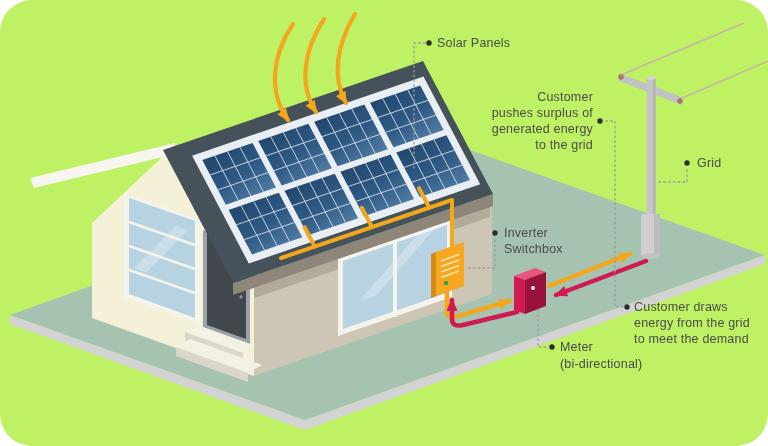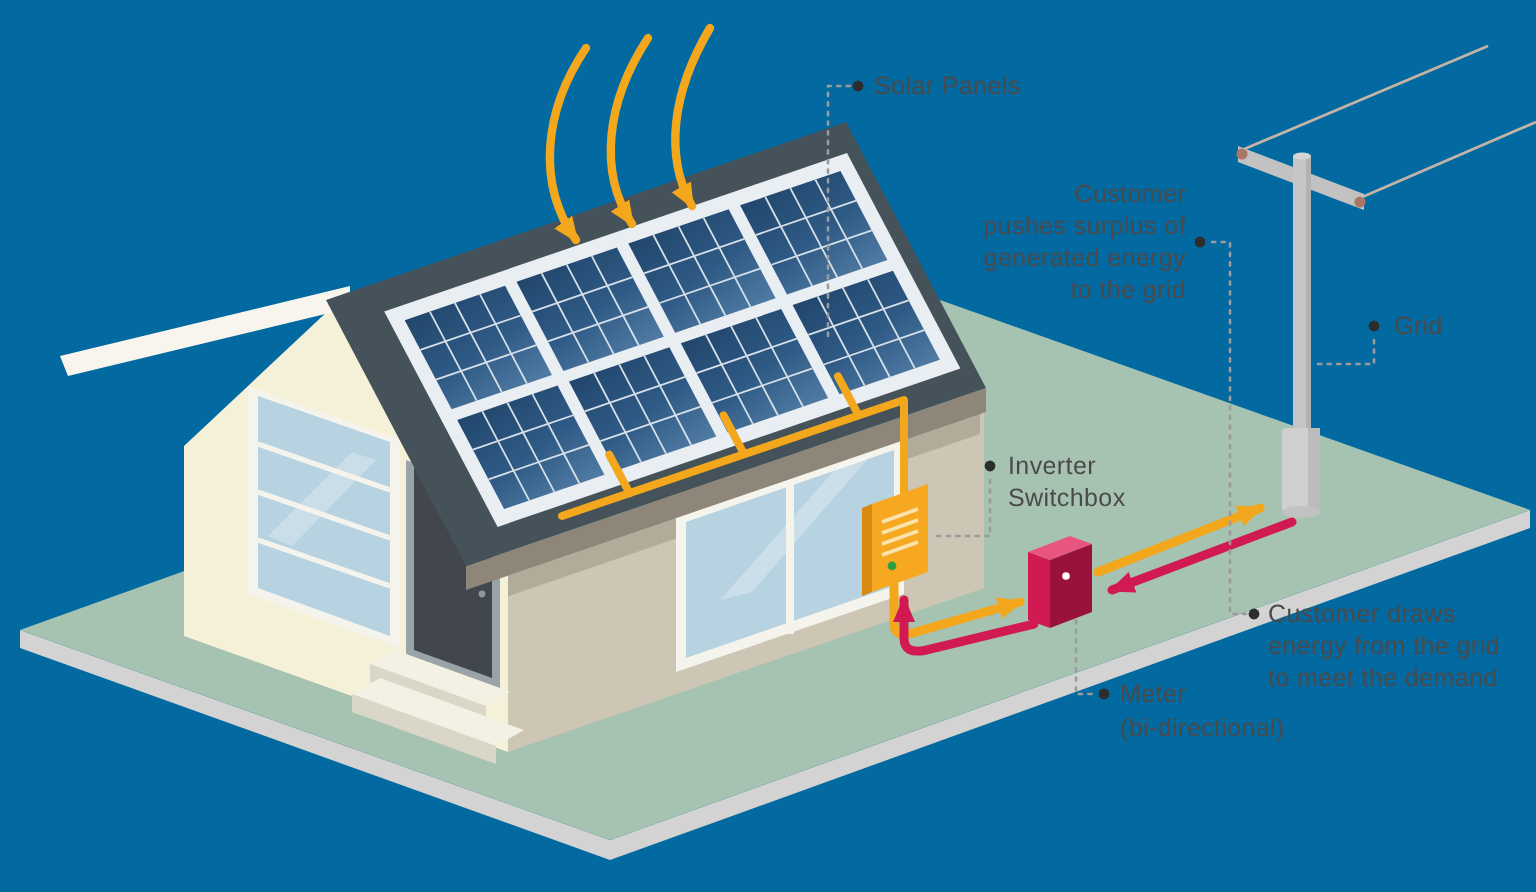--- a/index.html
+++ b/index.html
@@ -1,16 +1,16 @@
 <!DOCTYPE html>
 <html><head>
 <meta charset="utf-8">
 <style>
   html,body{margin:0;padding:0;background:#ffffff;}
-  .stage{width:768px;height:446px;position:relative;background:#0369a1;overflow:hidden;}
+  .stage{width:768px;height:446px;position:relative;background:#bef264;overflow:hidden;border-radius:32px;}
   .lbl{font:500 12.5px "Liberation Sans", sans-serif;fill:#4a4a4a;letter-spacing:.2px;}
   .end{text-anchor:end;}
   .dot{fill:#2d2d2d;}
   .conn{stroke:#9b9b9b;stroke-width:1.3;stroke-dasharray:1.6 3.2;fill:none;stroke-linecap:round;}
   .flowY{stroke:#f2a71c;stroke-width:4.5;fill:none;stroke-linecap:round;stroke-linejoin:round;}
   .flowR{stroke:#d11a52;stroke-width:4.5;fill:none;stroke-linecap:round;stroke-linejoin:round;}
   .sun{stroke:#f2a71c;stroke-width:4.2;fill:none;stroke-linecap:round;}
   .wire{stroke:#f2a71c;stroke-width:4;fill:none;stroke-linejoin:round;stroke-linecap:round;}
 </style>
 </head>

